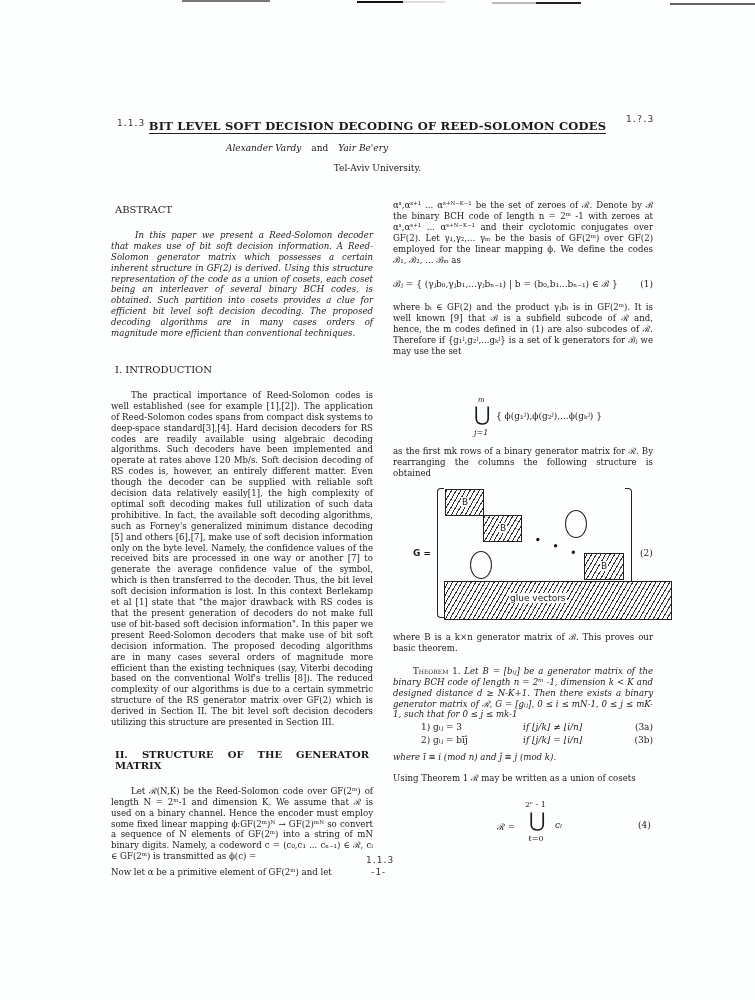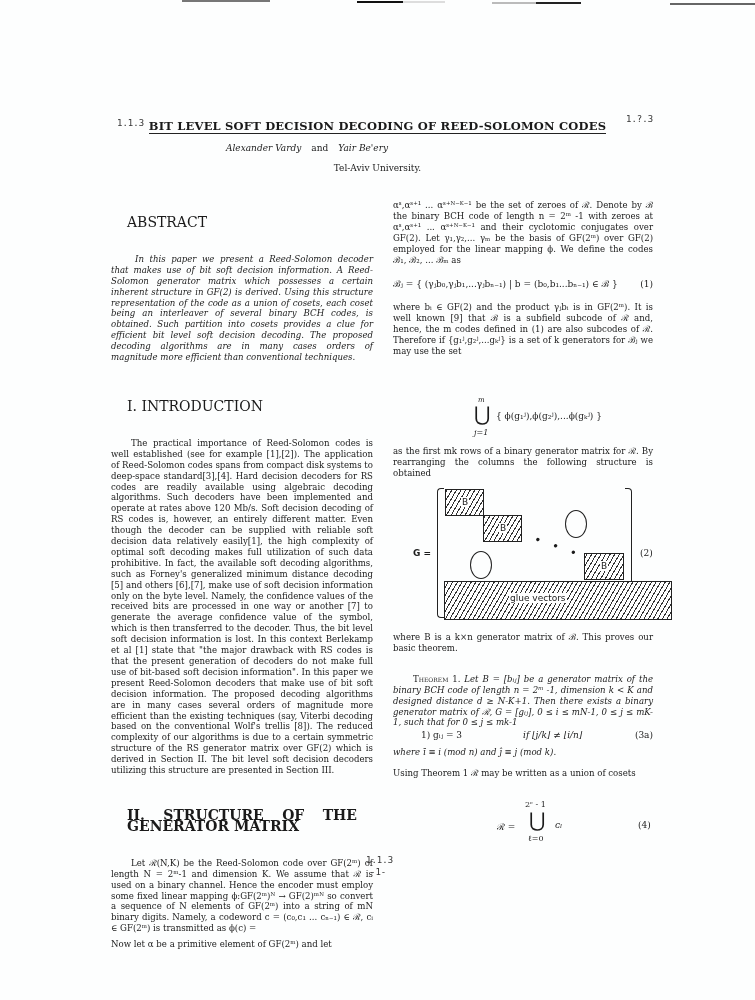--- a/index.html
+++ b/index.html
@@ -9,33 +9,33 @@
   .abs { position:absolute; }
   .pagecode { font-family:"DejaVu Sans Mono","Liberation Mono",monospace; font-size:9px; color:#333; }
   .title { left:0; width:755px; top:119px; text-align:center; font-size:11.5px; font-weight:bold; letter-spacing:0.2px; }
   .title span { border-bottom:1px solid #222; }
   .authors { left:0; width:614px; top:143px; text-align:center; font-size:9px; font-style:italic; }
   .authors .and { font-style:normal; margin:0 10px; }
   .affil { left:0; width:755px; top:163px; text-align:center; font-size:9px; line-height:11px; }
   .col { position:absolute; font-size:8.6px; line-height:10.9px; text-align:justify; }
   .left { left:111px; width:262px; }
   .right { left:393px; width:260px; }
-  .heading { font-size:14px; font-weight:normal; margin:16px; }
+  .heading { font-size:10px; font-weight:normal; margin:4px; }
   .abstract-body { font-style:italic; text-indent:24px; margin:0; }
   p { margin:0; }
   .indent { text-indent:20px; }
   .eq { text-align:left; white-space:nowrap; font-size:9px; }
   .eqnum { float:right; }
   .bracket { position:absolute; top:488px; width:6px; height:128px; border:1px solid #222; }
   .hatch { position:absolute; border:1px solid #222;
            background: repeating-linear-gradient(-60deg, #fff 0, #fff 3px, #333 3px, #333 4px); }
   .hatch .lbl { position:absolute; background:#fff; font-family:"DejaVu Sans","Liberation Sans",sans-serif; font-size:9px; padding:0 1px; }
   .oval { position:absolute; border:1px solid #222; border-radius:50%; }
   .dots { position:absolute; font-size:12px; letter-spacing:4px; }
-  .theorem { font-style:italic;margin-top:8px; }
+  .theorem { font-style:italic; }
   .sc { font-variant:small-caps; font-style:normal; }
 </style>
 </head>
 <body>
 
 <div class="topmark" style="left:182px;width:88px;background:#777;"></div>
 <div class="topmark" style="left:357px;width:46px;background:#111;top:1px;"></div>
 <div class="topmark" style="left:403px;width:42px;background:#ddd;top:1px;"></div>
 <div class="topmark" style="left:492px;width:44px;background:#bbb;top:2px;"></div>
 <div class="topmark" style="left:536px;width:45px;background:#222;top:2px;"></div>
@@ -112,20 +112,25 @@
 <div class="col right" style="top:632px;">
   <p>where B is a k×n generator matrix of ℬ. This proves our basic theorem.</p>
   <div style="height:12px"></div>
   <p class="theorem indent"><span class="sc">Theorem 1.</span> <span>Let B = [bᵢⱼ] be a generator matrix of the binary BCH code of length n = 2ᵐ -1, dimension k &lt; K and designed distance d ≥ N-K+1. Then there exists a binary generator matrix of ℛ, G = [gᵢⱼ], 0 ≤ i ≤ mN-1, 0 ≤ j ≤ mK-1, such that for 0 ≤ j ≤ mk-1</span></p>
   <div style="height:2px"></div>
   <div class="eq" style="padding-left:28px;height:13px;position:relative;">
     <span>1) gᵢⱼ = 3</span>
     <span style="position:absolute;left:130px;font-style:italic;">if ⌊j/k⌋ ≠ ⌊i/n⌋</span>
     <span class="eqnum">(3a)</span>
   </div>
+  <div class="eq" style="padding-left:28px;height:13px;position:relative;">
+    <span>2) gᵢⱼ = bīĵ</span>
+    <span style="position:absolute;left:130px;font-style:italic;">if ⌊j/k⌋ = ⌊i/n⌋</span>
+    <span class="eqnum">(3b)</span>
+  </div>
   <div style="height:4px"></div>
   <p style="font-style:italic;">where ī ≡ i (mod n) and ĵ ≡ j (mod k).</p>
   <div style="height:10px"></div>
   <p>Using Theorem 1 ℛ may be written as a union of cosets</p>
 </div>
 
 <div class="abs" style="left:393px;top:800px;width:260px;height:50px;font-size:9px;">
   <div class="abs" style="left:104px;top:20px;">ℛ =</div>
   <div class="abs" style="left:132px;top:0;font-size:8px;">2ᶜ - 1</div>
   <div class="abs" style="left:136px;top:10px;font-size:20px;line-height:20px;">⋃</div>

